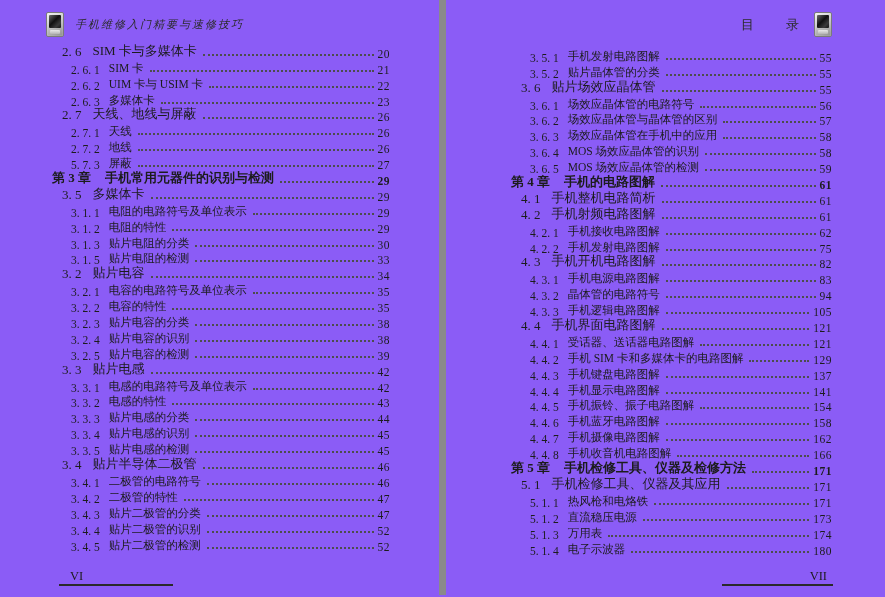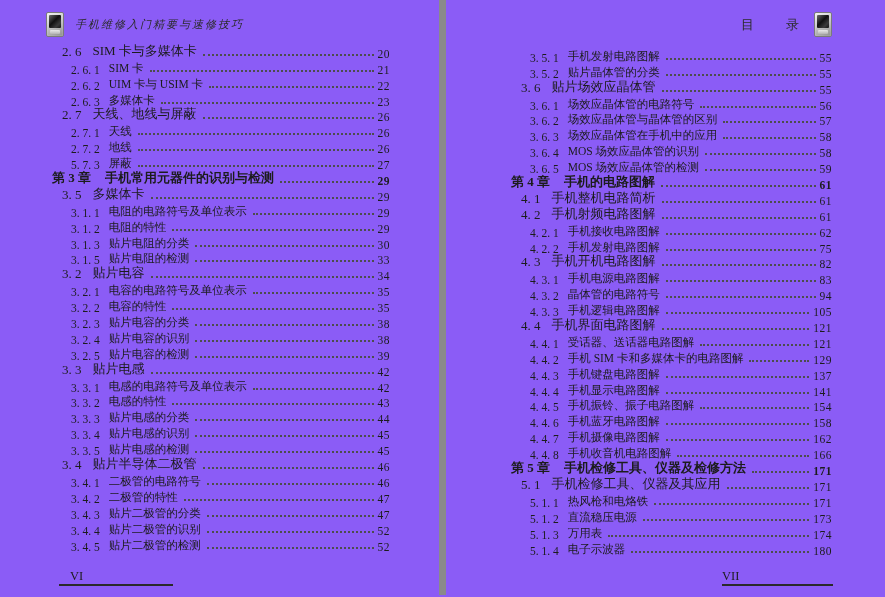--- a/index.html
+++ b/index.html
@@ -51,21 +51,21 @@
   .row.lvl1 .num{margin-right:14px;}
   .row.lvl2{font-size:13px;padding-left:16px;}
   .row.lvl2 .num{margin-right:11px;}
   .row.lvl3{font-size:11.5px;padding-left:25px;}
   .row.lvl3 .num{margin-right:9px;}
 
   .pagefoot{position:absolute;bottom:11px;font-size:12.5px;line-height:14px;
     border-bottom:2px solid #2a2a2a;padding-bottom:1px;}
   .pagefoot.fl{left:59px;width:114px;text-align:left;}
   .pagefoot.fl span{margin-left:11px;}
-  .pagefoot.fr{right:52px;width:111px;}
+  .pagefoot.fr{right:52px;width:111px;text-align:right;}
   .pagefoot.fr span{margin-right:6px;}
 </style>
 </head>
 <body>
 
 <div class="spread">
 
   <div class="page left">
     <div class="pagehead">
       <div class="phone">

